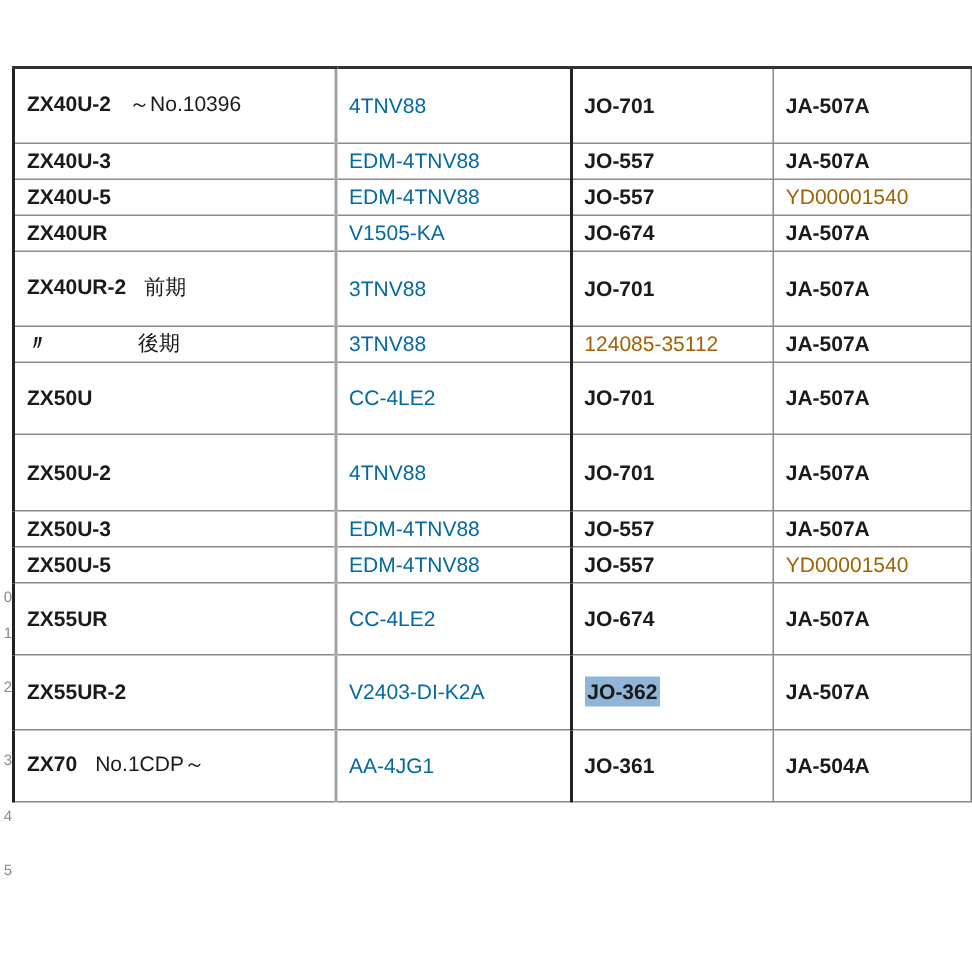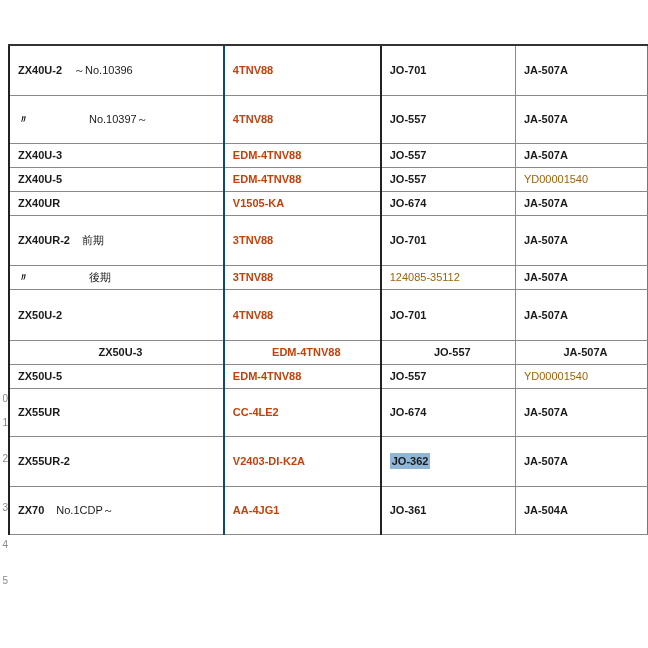--- a/index.html
+++ b/index.html
@@ -1,24 +1,24 @@
 <!DOCTYPE html>
 <html><head>
   <meta charset="utf-8">
   <style>
     html, body { margin: 0; padding: 0; background: #ffffff; }
     body { width: 648px; height: 648px; position: relative; overflow: hidden;
            font-family: "Liberation Sans", sans-serif; color: #1a1a1a; }
     .rownum { position: absolute; left: 0; width: 8px; font-size: 10px; color: #888;
               text-align: right; }
     table { position: absolute; left: 8px; top: 44px; border-collapse: collapse; table-layout: fixed; }
-    td { border: 1px solid #8a8a8a; padding: 0 0 0 8px; vertical-align: middle; font-size: 11px;
+    td { border: 1px solid #8a8a8a; padding: 0 0 0 8px; vertical-align: middle; font-size: 14px;
          white-space: nowrap; overflow: hidden; }
     td.c0 { width: 206px; border-left: 2px solid #222; }
-    td.c1 { width: 148px; border-left: 2px solid #0c4a6e; color: #c2410c; font-weight: bold; }
+    td.c1 { width: 148px; border-left: 2px solid #a3a3a3; color: #0369a1; font-weight: normal; }
     td.c2 { width: 126px; border-left: 2px solid #222; }
     td.c3 { width: 124px; border-right: 1px solid #777; }
     tr.first td { border-top: 2px solid #333; }
     .model { font-weight: bold; }
     .note { font-weight: normal; margin-left: 12px; }
     .bold { font-weight: bold; }
     .thin { font-weight: normal; color: #a16207; }
     .hl-dark { background: #8fb6d6; padding: 2px 2px; }
     .hl-light { background: #c0d8f0; padding: 2px 2px; }
   </style>
@@ -43,26 +43,20 @@
     <div class="rownum" style="top: 575px;">5</div>
   </div>
 <table>
   <tbody id="tbody">
       <tr class="first" style="height: 50px;">
         <td class="c0"><span class="model">ZX40U-2</span><span class="note">～No.10396</span></td>
         <td class="c1">4TNV88</td>
         <td class="c2"><span class="bold">JO-701</span></td>
         <td class="c3"><span class="bold">JA-507A</span></td>
       </tr>
-      <tr style="height: 48px;">
-        <td class="c0"><span class="model">〃</span><span class="note" style="margin-left: 60px;">No.10397～</span></td>
-        <td class="c1">4TNV88</td>
-        <td class="c2"><span class="bold">JO-557</span></td>
-        <td class="c3"><span class="bold">JA-507A</span></td>
-      </tr>
       <tr style="height: 24px;">
         <td class="c0"><span class="model">ZX40U-3</span></td>
         <td class="c1">EDM-4TNV88</td>
         <td class="c2"><span class="bold">JO-557</span></td>
         <td class="c3"><span class="bold">JA-507A</span></td>
       </tr>
       <tr style="height: 24px;">
         <td class="c0"><span class="model">ZX40U-5</span></td>
         <td class="c1">EDM-4TNV88</td>
         <td class="c2"><span class="bold">JO-557</span></td>
@@ -79,27 +73,33 @@
         <td class="c1">3TNV88</td>
         <td class="c2"><span class="bold">JO-701</span></td>
         <td class="c3"><span class="bold">JA-507A</span></td>
       </tr>
       <tr style="height: 24px;">
         <td class="c0"><span class="model">〃</span><span class="note" style="margin-left: 60px;">後期</span></td>
         <td class="c1">3TNV88</td>
         <td class="c2"><span class="thin">124085-35112</span></td>
         <td class="c3"><span class="bold">JA-507A</span></td>
       </tr>
+      <tr style="height: 48px;">
+        <td class="c0"><span class="model">ZX50U</span></td>
+        <td class="c1">CC-4LE2</td>
+        <td class="c2"><span class="bold">JO-701</span></td>
+        <td class="c3"><span class="bold">JA-507A</span></td>
+      </tr>
       <tr style="height: 51px; margin-left: 20px;">
         <td class="c0"><span class="model">ZX50U-2</span></td>
         <td class="c1">4TNV88</td>
         <td class="c2"><span class="bold">JO-701</span></td>
         <td class="c3"><span class="bold">JA-507A</span></td>
       </tr>
-      <tr style="height: 24px; text-align: center;">
+      <tr style="height: 24px;">
         <td class="c0"><span class="model">ZX50U-3</span></td>
         <td class="c1">EDM-4TNV88</td>
         <td class="c2"><span class="bold">JO-557</span></td>
         <td class="c3"><span class="bold">JA-507A</span></td>
       </tr>
       <tr style="height: 24px;">
         <td class="c0"><span class="model">ZX50U-5</span></td>
         <td class="c1">EDM-4TNV88</td>
         <td class="c2"><span class="bold">JO-557</span></td>
         <td class="c3"><span class="thin">YD00001540</span></td>

